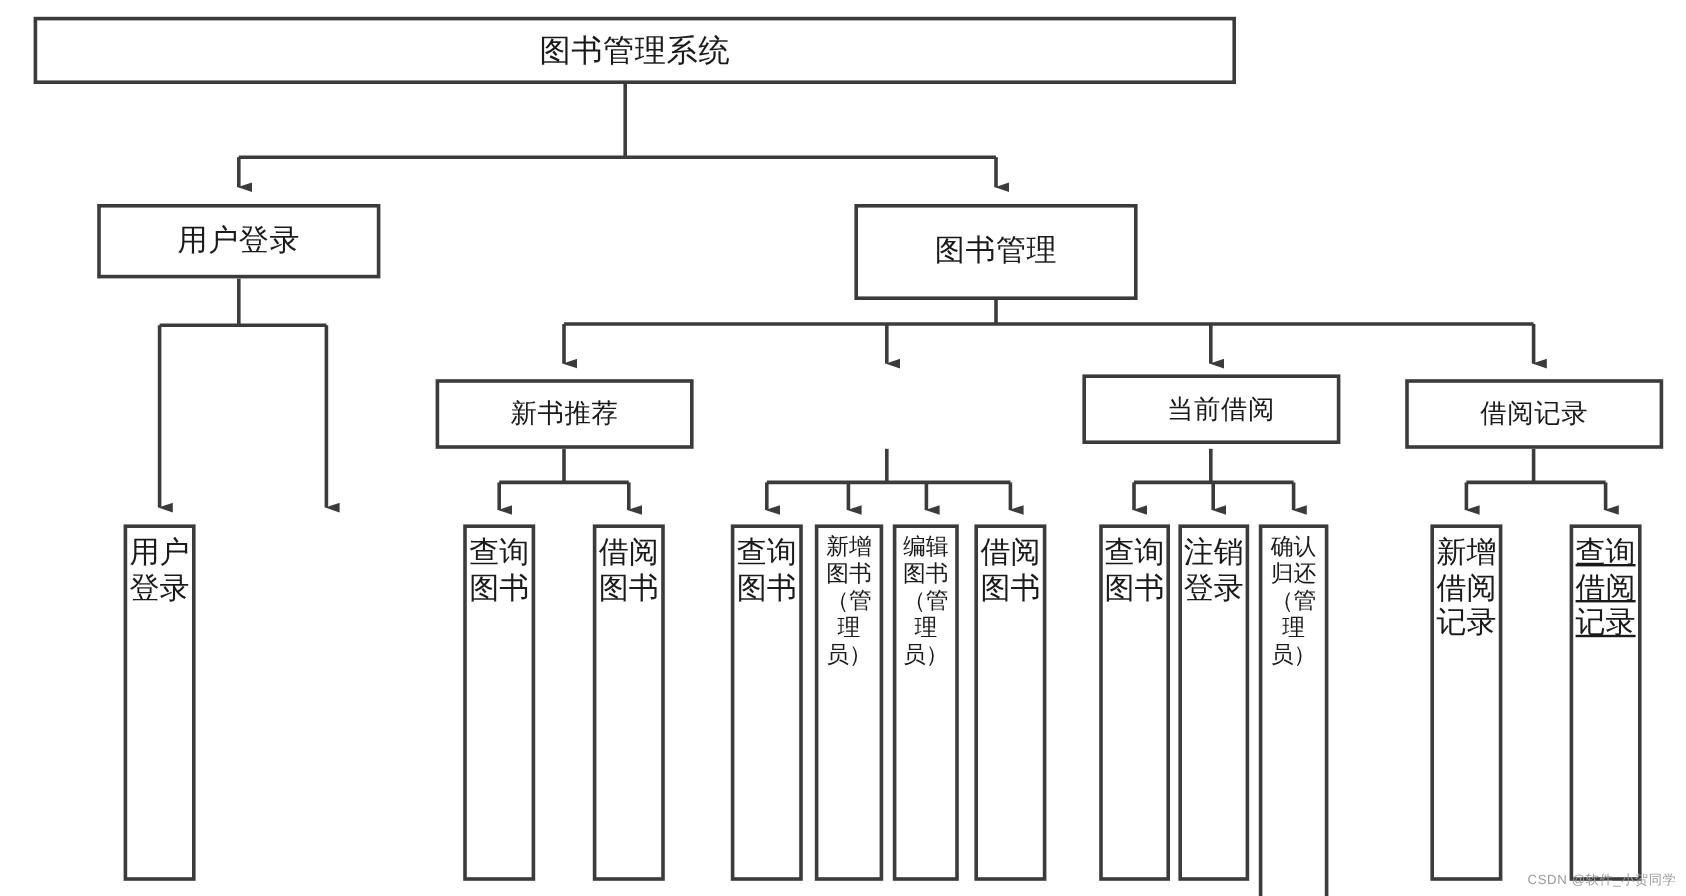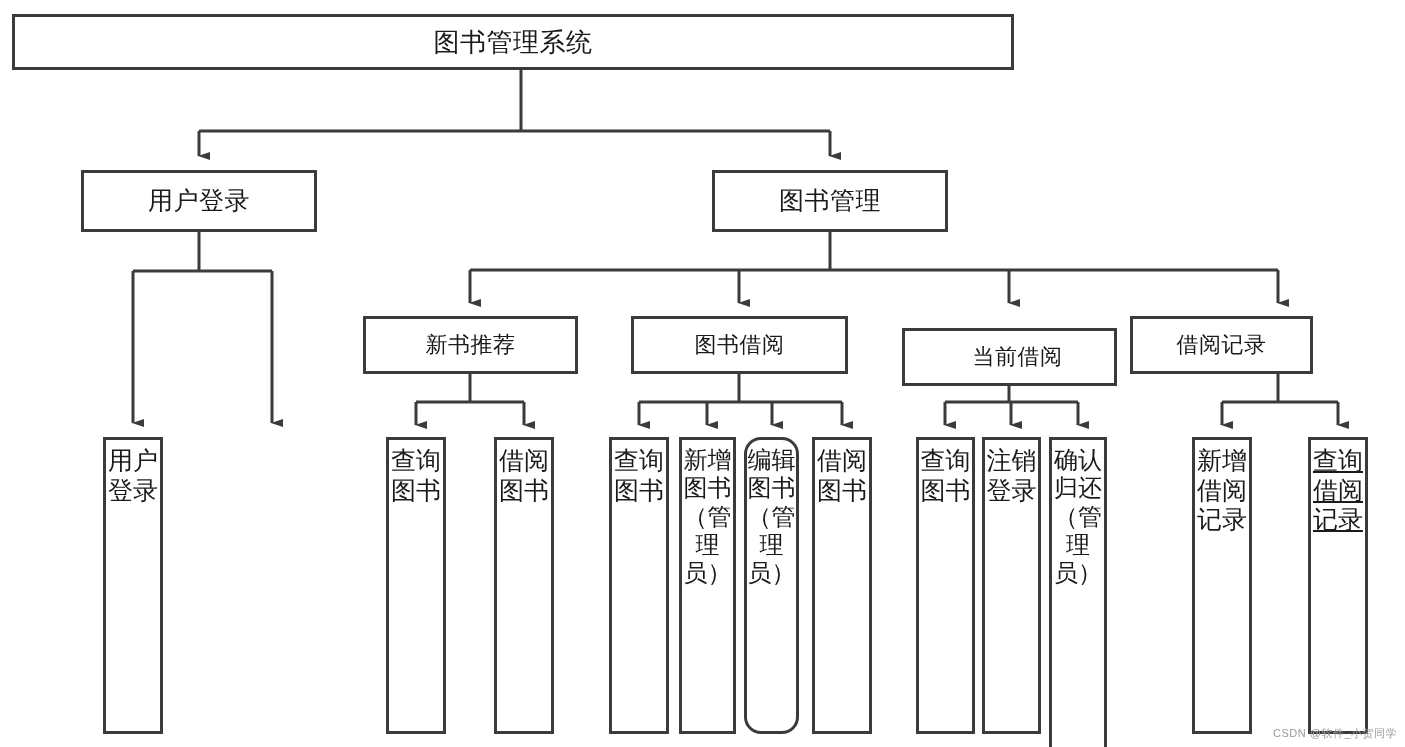--- a/index.html
+++ b/index.html
@@ -52,21 +52,21 @@
   }
   .node.leaf .label-v {
     font-size: 25px;
     line-height: 1.18;
     display: block;
     text-align: center;
     width: 100%;
     word-break: break-all;
     white-space: normal;
   }
-  .node.leaf.narrow .label-v { font-size: 24px; }
+  .node.leaf.narrow .label-v { font-size: 19px; }
 
   .watermark {
     position: absolute;
     right: 8px;
     bottom: 6px;
     font-size: 11px;
     color: #9a9a9a;
     letter-spacing: 0.5px;
     white-space: nowrap;
     user-select: none;
@@ -122,62 +122,59 @@
       <path d="M1011,402 L1011,425" marker-end="url(#arrowhead)"></path>
       <path d="M1078,402 L1078,425" marker-end="url(#arrowhead)"></path>
 
       <path d="M1278,374 L1278,402"></path>
       <path d="M1222,402 L1338,402"></path>
       <path d="M1222,402 L1222,425" marker-end="url(#arrowhead)"></path>
       <path d="M1338,402 L1338,425" marker-end="url(#arrowhead)"></path>
     </g>
   </svg>
 
-  <div class="node root" style="left:12px; top:14px; width:1002px; height:56px;">
+  <div class="node root" style="left:28px; top:14px; width:1002px; height:56px;">
     <span class="label-h">图书管理系统</span>
   </div>
 
   <div class="node lvl2" style="left:81px; top:170px; width:236px; height:62px;">
     <span class="label-h">用户登录</span>
   </div>
-  <div class="node lvl2" style="left:712px; top:170px; width:236px; height:62px;">
+  <div class="node lvl2" style="left:712px; top:170px; width:236px; height:80px;">
     <span class="label-h">图书管理</span>
   </div>
 
   <div class="node lvl3" style="left:363px; top:316px; width:215px; height:58px;">
     <span class="label-h">新书推荐</span>
   </div>
-  <div class="node lvl3" style="left:631px; top:316px; width:217px; height:58px;">
-    <span class="label-h">图书借阅</span>
-  </div>
-  <div class="node lvl3" style="left:902px; top:328px; width:215px; height:58px;padding-left:16px;">
+  <div class="node lvl3" style="left:902px; top:312px; width:215px; height:58px;padding-left:16px;">
     <span class="label-h">当前借阅</span>
   </div>
-  <div class="node lvl3" style="left:1130px; top:316px; width:183px; height:58px;">
+  <div class="node lvl3" style="left:1171px; top:316px; width:215px; height:58px;">
     <span class="label-h">借阅记录</span>
   </div>
 
   <div class="node leaf" style="left:103px; top:437px; width:60px; height:297px;">
     <span class="label-v">用户登录</span>
   </div>
 
   <div class="node leaf" style="left:386px; top:437px; width:60px; height:297px;">
     <span class="label-v">查询图书</span>
   </div>
   <div class="node leaf" style="left:494px; top:437px; width:60px; height:297px;">
     <span class="label-v">借阅图书</span>
   </div>
 
   <div class="node leaf" style="left:609px; top:437px; width:60px; height:297px;">
     <span class="label-v">查询图书</span>
   </div>
   <div class="node leaf narrow" style="left:679px; top:437px; width:57px; height:297px;">
     <span class="label-v">新增图书（管理员）</span>
   </div>
-  <div class="node leaf narrow" style="left:744px; top:437px; width:55px; height:297px;border-radius:17px;">
+  <div class="node leaf narrow" style="left:744px; top:437px; width:55px; height:297px;">
     <span class="label-v">编辑图书（管理员）</span>
   </div>
   <div class="node leaf" style="left:812px; top:437px; width:60px; height:297px;">
     <span class="label-v">借阅图书</span>
   </div>
 
   <div class="node leaf" style="left:916px; top:437px; width:59px; height:297px;">
     <span class="label-v">查询图书</span>
   </div>
   <div class="node leaf" style="left:982px; top:437px; width:59px; height:297px;">

